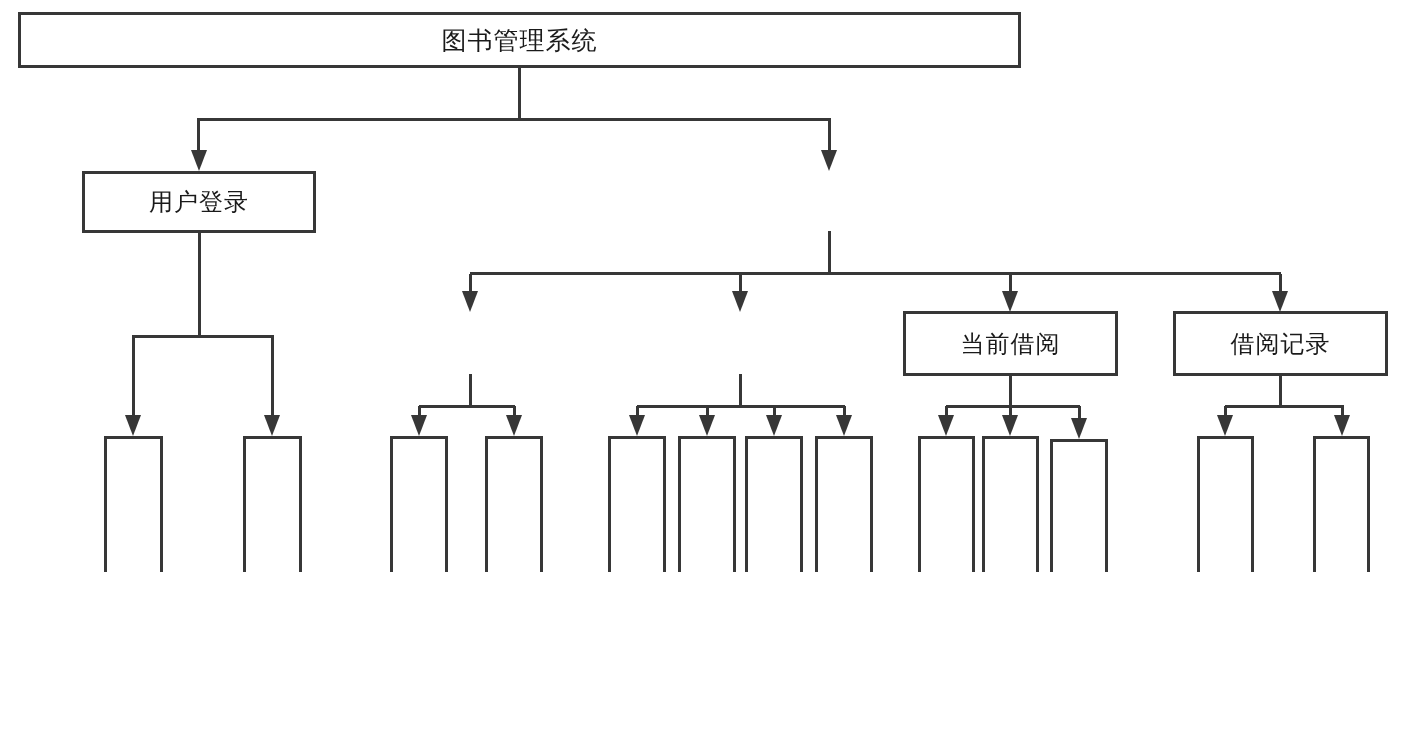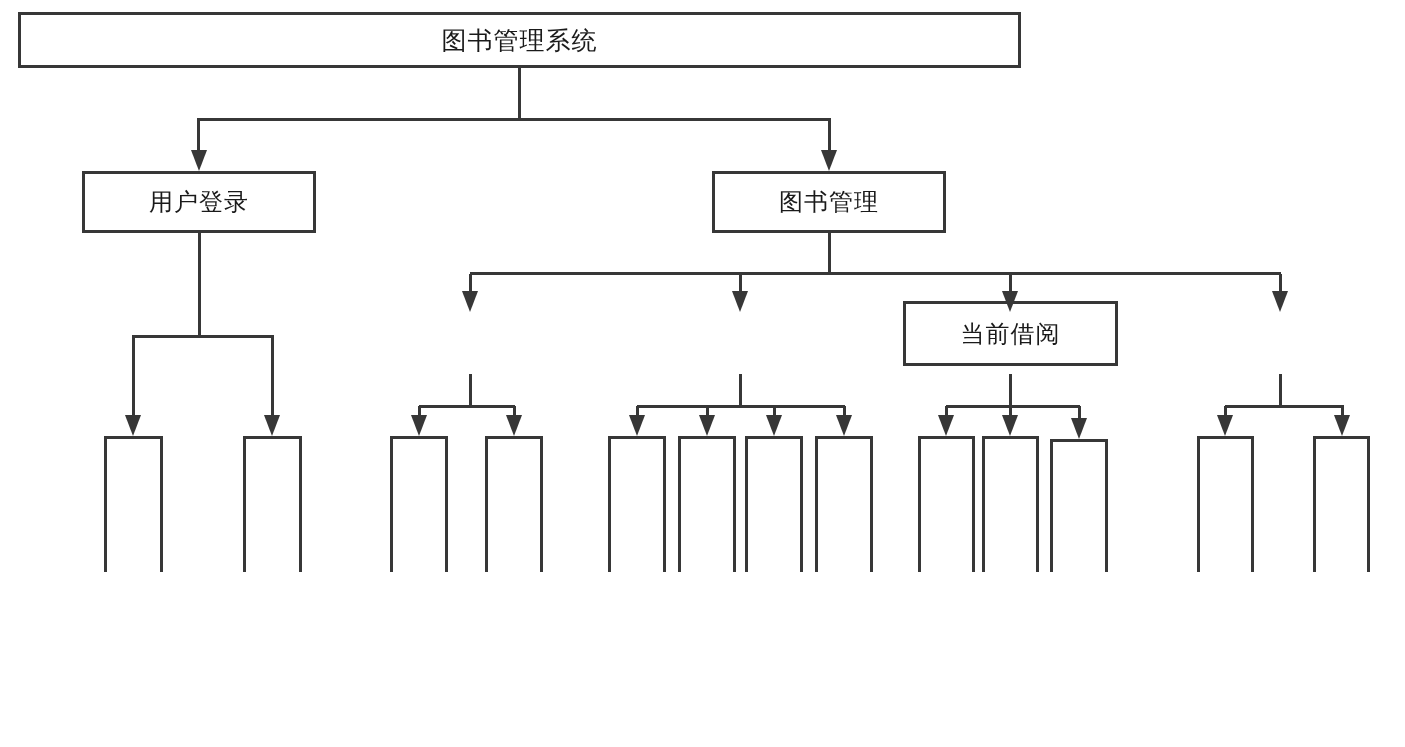--- a/index.html
+++ b/index.html
@@ -62,26 +62,26 @@
 
 <div class="canvas">
 
   <div class="node h root" style="left:18px;top:12px;width:1003px;height:56px">
     <span>图书管理系统</span>
   </div>
 
   <div class="node h" style="left:82px;top:171px;width:234px;height:62px">
     <span>用户登录</span>
   </div>
-  <div class="node h" style="left:712px;top:171px;width:234px;height:62px">
-    <span>图书管理</span>
+
+  <div class="node h" style="left:903px;top:311px;width:215px;height:65px">
+    <span>当前借阅</span>
   </div>
-
-  <div class="node h" style="left:903px;top:301px;width:215px;height:65px">
-    <span>当前借阅</span>
+  <div class="node h" style="left:1173px;top:311px;width:215px;height:65px">
+    <span>借阅记录</span>
   </div>
 
   <div class="node v" style="left:104px;top:436px;width:59px;height:301px">
     <span>用户登录</span>
   </div>
   <div class="node v" style="left:243px;top:436px;width:59px;height:301px">
     <span>注销登录</span>
   </div>
 
   <div class="node v" style="left:390px;top:436px;width:58px;height:301px">

